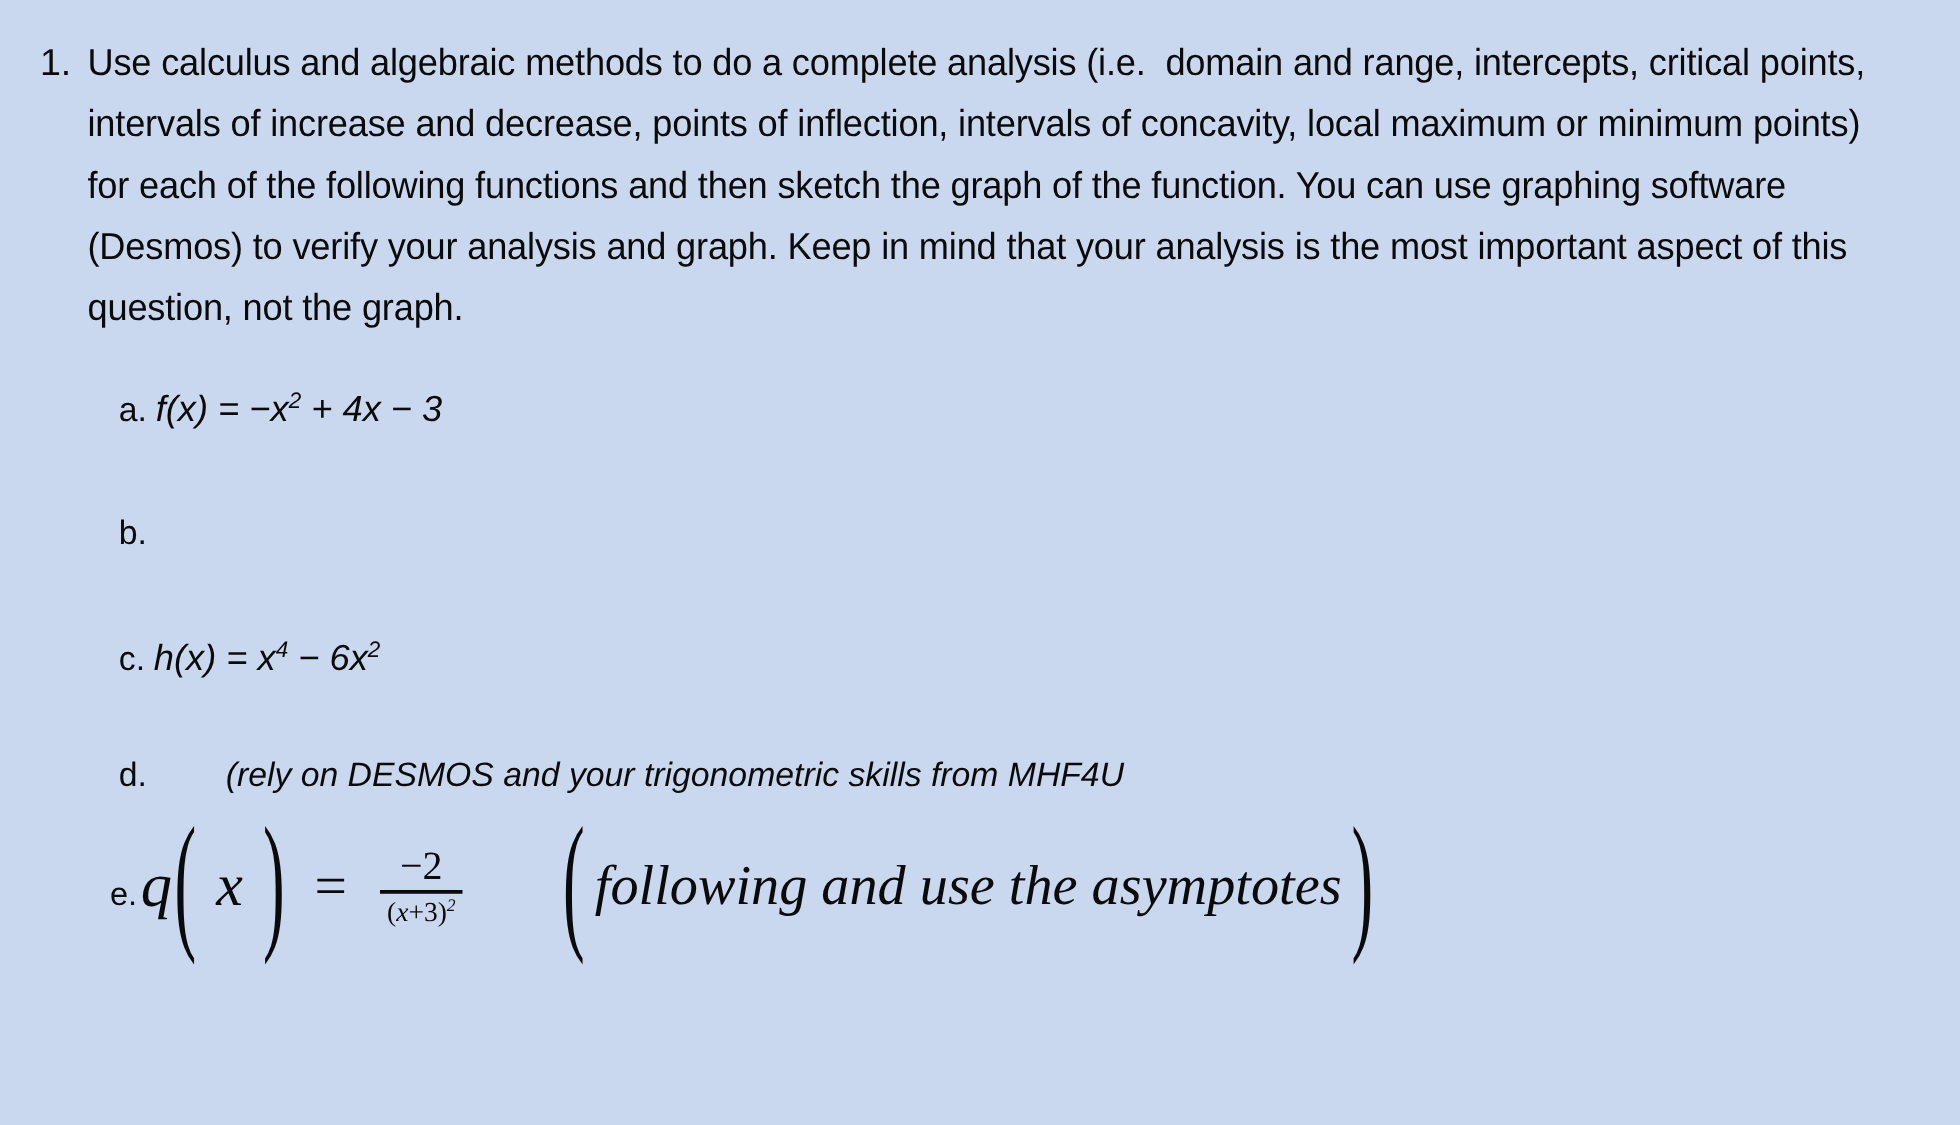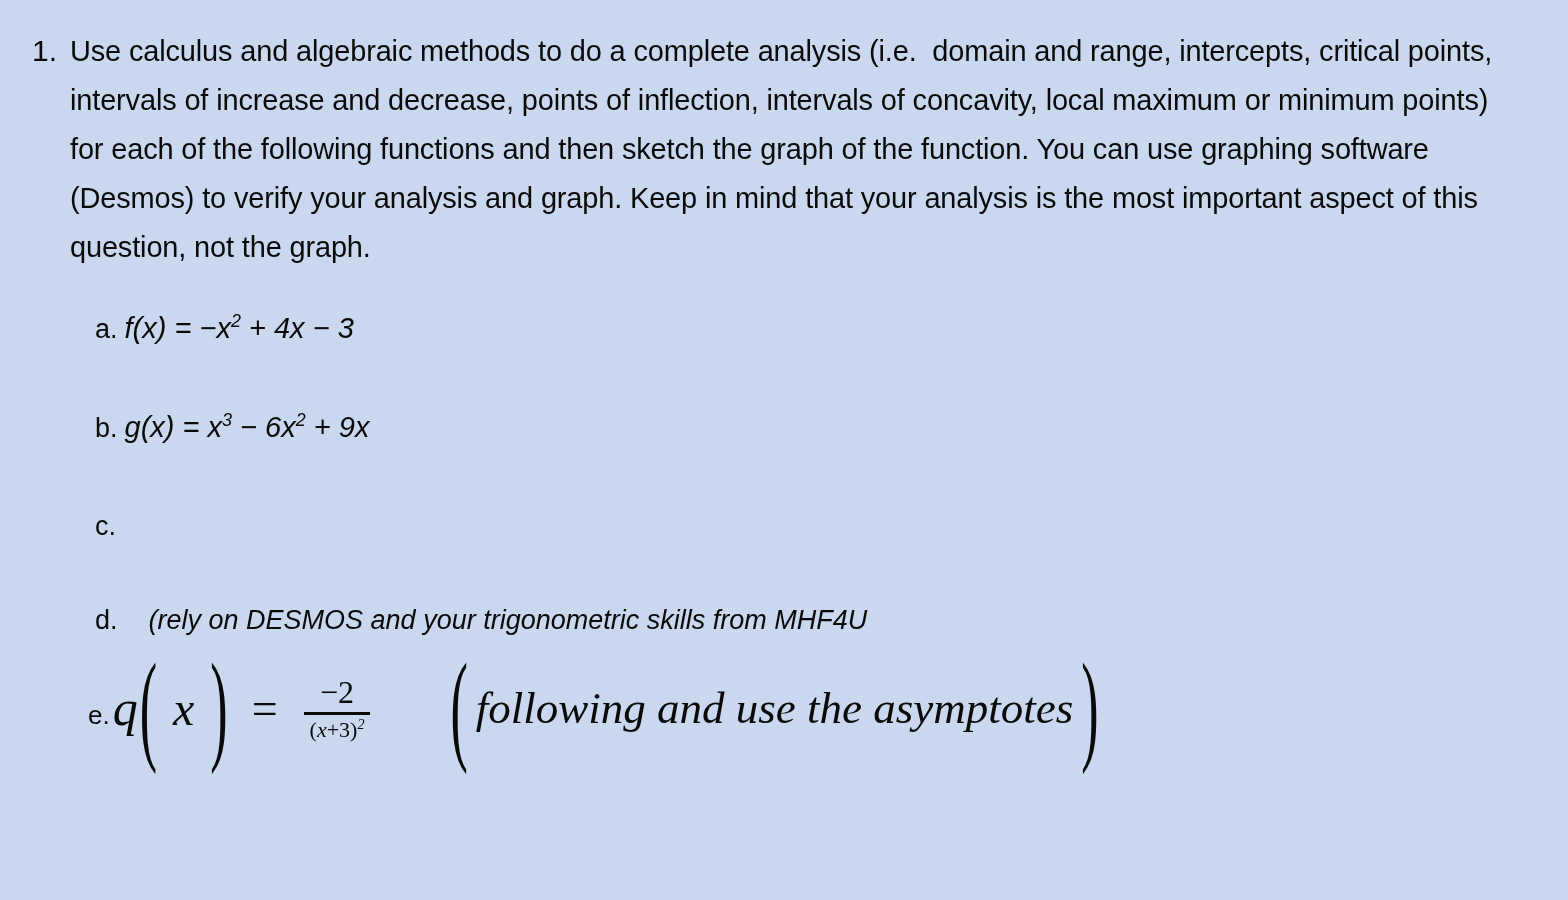--- a/index.html
+++ b/index.html
@@ -196,30 +196,30 @@
     <span class="q-body">Use calculus and algebraic methods to do a complete analysis (i.e.  domain and range, intercepts, critical points, intervals of increase and decrease, points of inflection, intervals of concavity, local maximum or minimum points) for each of the following functions and then sketch the graph of the function. You can use graphing software (Desmos) to verify your analysis and graph. Keep in mind that your analysis is the most important aspect of this question, not the graph.</span>
   </div>
 
   <div class="subitem" id="item-a">
     <span class="sub-label">a.</span>
     <span class="sub-formula"><span>f</span><span>(x)</span><span> = </span><span>−x</span><sup>2</sup><span> + 4x − 3</span></span>
   </div>
 
   <div class="subitem" id="item-b">
     <span class="sub-label">b.</span>
-    <span class="sub-formula"><span>g</span><span>(x)</span><span> = </span><span>x</span><sup>3</sup><span> − 6x</span><sup>2</sup><span> + 9x</span></span>
   </div>
 
   <div class="subitem" id="item-c">
     <span class="sub-label">c.</span>
+    <span class="sub-formula"><span>h</span><span>(x)</span><span> = </span><span>x</span><sup>4</sup><span> − 6x</span><sup>2</sup></span>
   </div>
 
   <div class="subitem" id="item-d">
     <span class="sub-label">d.</span>
-    <span class="note-sans" style="margin-left:24px">(rely on DESMOS and your trigonometric skills from MHF4U</span>
+    <span class="note-sans" style="margin-left:56px">(rely on DESMOS and your trigonometric skills from MHF4U</span>
   </div>
 
   <div id="item-e">
     <span class="e-label">e.</span>
     <span class="serif-math e-q">q</span>
     <span class="bigparen">(</span>
     <span class="e-var">x</span>
     <span class="bigparen">)</span>
     <span class="e-eq">=</span>
     <span class="fraction">

